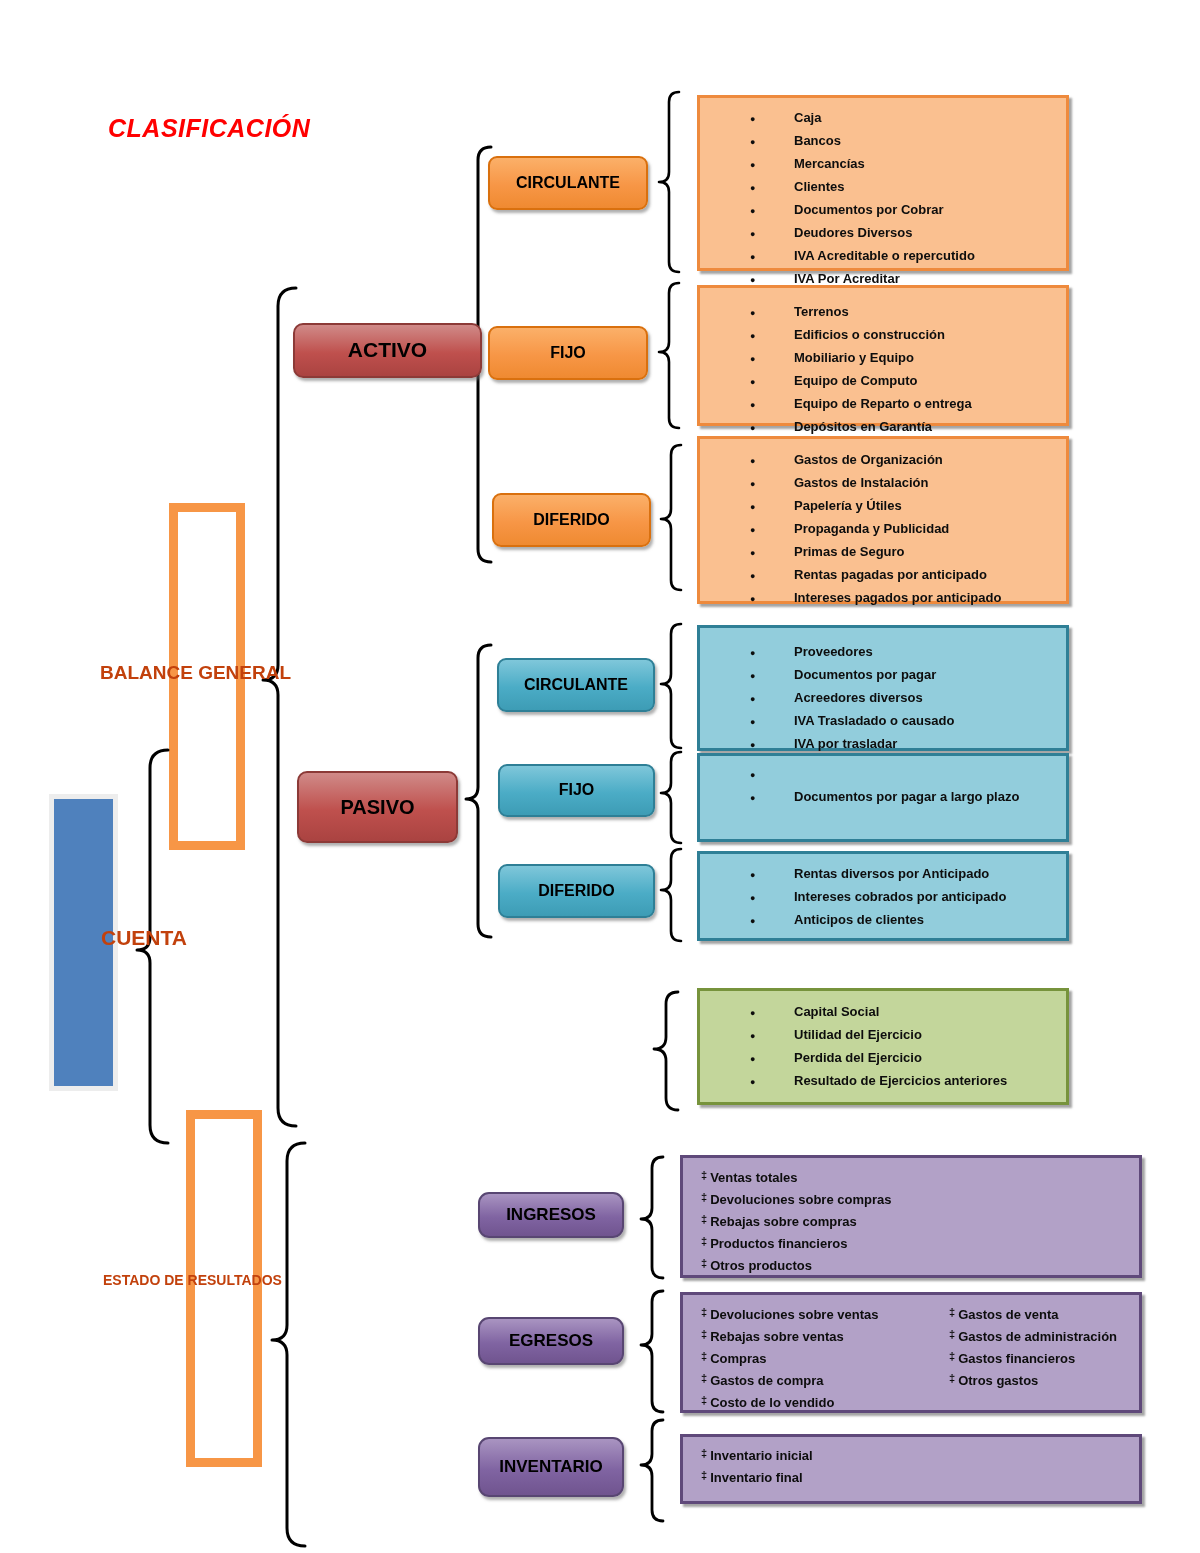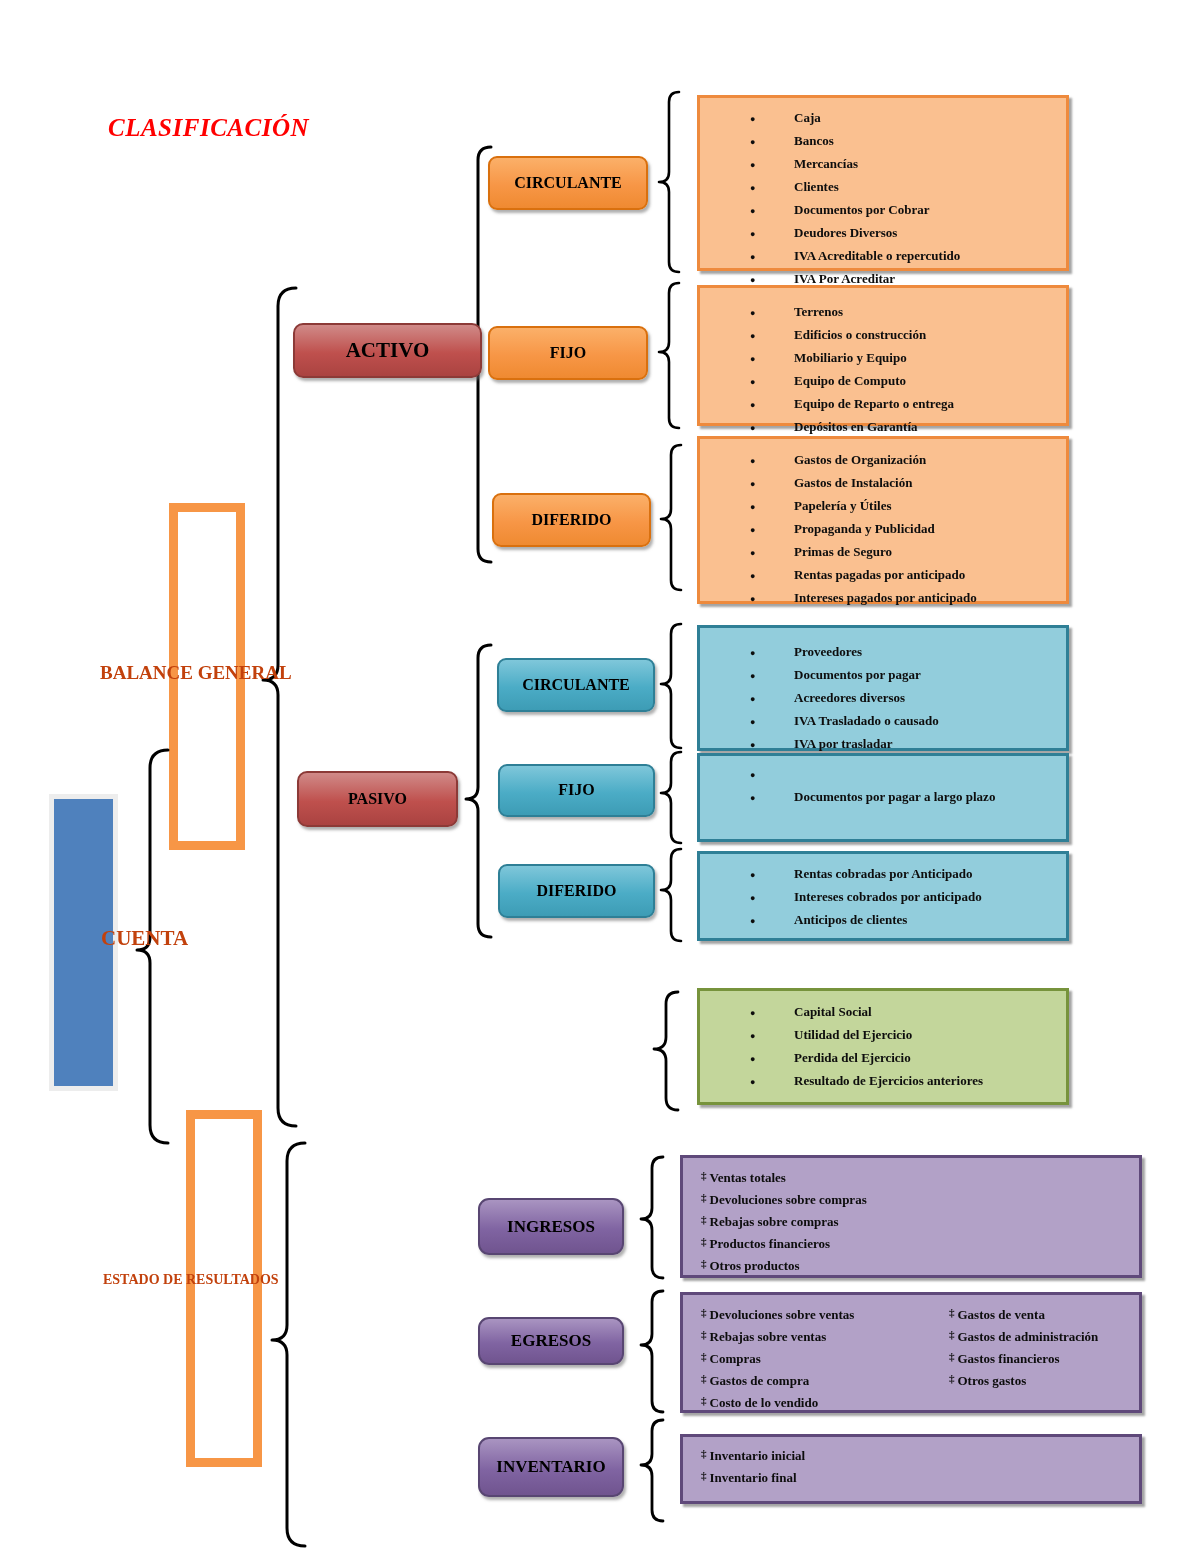--- a/index.html
+++ b/index.html
@@ -1,18 +1,18 @@
 <!DOCTYPE html>
 <html><head>
 <meta charset="utf-8">
 <style>
   html,body{margin:0;padding:0;background:#ffffff;}
   #canvas{
     position:relative;width:1200px;height:1553px;background:#ffffff;overflow:hidden;
-    font-family:Liberation Serif, serif;color:#111;
+    font-family:Liberation Sans, sans-serif;color:#111;
   }
   .abs{position:absolute;box-sizing:border-box;}
 
   
   #title{left:108px;top:114px;font-size:25px;font-weight:bold;font-style:italic;color:#FF0000;letter-spacing:.5px;}
 
   
   #blue-rect{left:54px;top:799px;width:59px;height:287px;background:#4F81BD;box-shadow:0 0 0 5px #ededed;}
   #orange-rect-1{left:169px;top:503px;width:76px;height:347px;border:9px solid #F79646;background:transparent;}
   #orange-rect-2{left:186px;top:1110px;width:76px;height:357px;border:9px solid #F79646;background:transparent;}
@@ -27,32 +27,32 @@
   .node{display:flex;align-items:center;justify-content:center;text-align:center;
         font-weight:bold;color:#000;border-radius:10px;z-index:4;
         box-shadow:2px 3px 3px rgba(110,110,110,.55);}
   .node .lbl{line-height:1.15;}
   .red{background:linear-gradient(180deg,#d08a88 0%,#bf504d 55%,#aa4341 100%);border:2px solid #8c3a37;}
   .orange{background:linear-gradient(180deg,#fbb069 0%,#f79646 55%,#ef8a31 100%);border:2px solid #d9700e;border-radius:9px;}
   .teal{background:linear-gradient(180deg,#7fc7da 0%,#4bacc6 55%,#3d9cb5 100%);border:2px solid #2e7f96;border-radius:9px;}
   .purple{background:linear-gradient(180deg,#a994c1 0%,#8064a2 55%,#70548f 100%);border:2px solid #584672;border-radius:11px;}
 
   #node-activo{left:293px;top:323px;width:189px;height:55px;font-size:21px;}
-  #node-pasivo{left:297px;top:771px;width:161px;height:56px;font-size:16px;}
+  #node-pasivo{left:297px;top:771px;width:161px;height:72px;font-size:20px;}
   #node-capital{left:292px;top:988px;width:270px;height:91px;font-size:19px;}
 
   #node-circulante-a{left:488px;top:156px;width:160px;height:54px;font-size:16px;}
   #node-fijo-a{left:488px;top:326px;width:160px;height:54px;font-size:16px;}
   #node-diferido-a{left:492px;top:493px;width:159px;height:54px;font-size:16px;}
 
   #node-circulante-p{left:497px;top:658px;width:158px;height:54px;font-size:16px;}
   #node-fijo-p{left:498px;top:764px;width:157px;height:53px;font-size:16px;}
   #node-diferido-p{left:498px;top:864px;width:157px;height:54px;font-size:16px;}
 
-  #node-ingresos{left:478px;top:1192px;width:146px;height:57px;font-size:17px;margin-top:6px;}
+  #node-ingresos{left:478px;top:1192px;width:146px;height:46px;font-size:17px;}
   #node-egresos{left:478px;top:1317px;width:146px;height:48px;font-size:17px;}
   #node-inventario{left:478px;top:1437px;width:146px;height:60px;font-size:17px;}
 
   
   .list{z-index:3;}
   .orange-list{background:#FAC090;border:3px solid #ee8a3d;box-shadow:3px 3px 2px rgba(90,90,90,.55);}
   .teal-list{background:#92CDDC;border:3px solid #2f7f96;box-shadow:3px 3px 2px rgba(90,90,90,.55);}
   .green-list{background:#C3D69B;border:3px solid #77933C;box-shadow:3px 3px 2px rgba(90,90,90,.55);}
   .purple-list{background:#B2A1C7;border:3px solid #5f497a;box-shadow:3px 3px 2px rgba(90,90,90,.55);}
 
@@ -271,21 +271,21 @@
         <span class="bu">●</span>
       </div>
       <div class="item">
         <span class="bu">●</span>
         <span class="tx">Documentos por pagar a largo plazo</span>
       </div>
     </div>
   <div class="abs list teal-list dot-list g22" id="list-dif-p">
       <div class="item">
         <span class="bu">●</span>
-        <span class="tx">Rentas cobradas por Anticipado</span>
+        <span class="tx">Rentas diversos por Anticipado</span>
       </div>
       <div class="item">
         <span class="bu">●</span>
         <span class="tx">Intereses cobrados por anticipado</span>
       </div>
       <div class="item">
         <span class="bu">●</span>
         <span class="tx">Anticipos de clientes</span>
       </div>
     </div>

